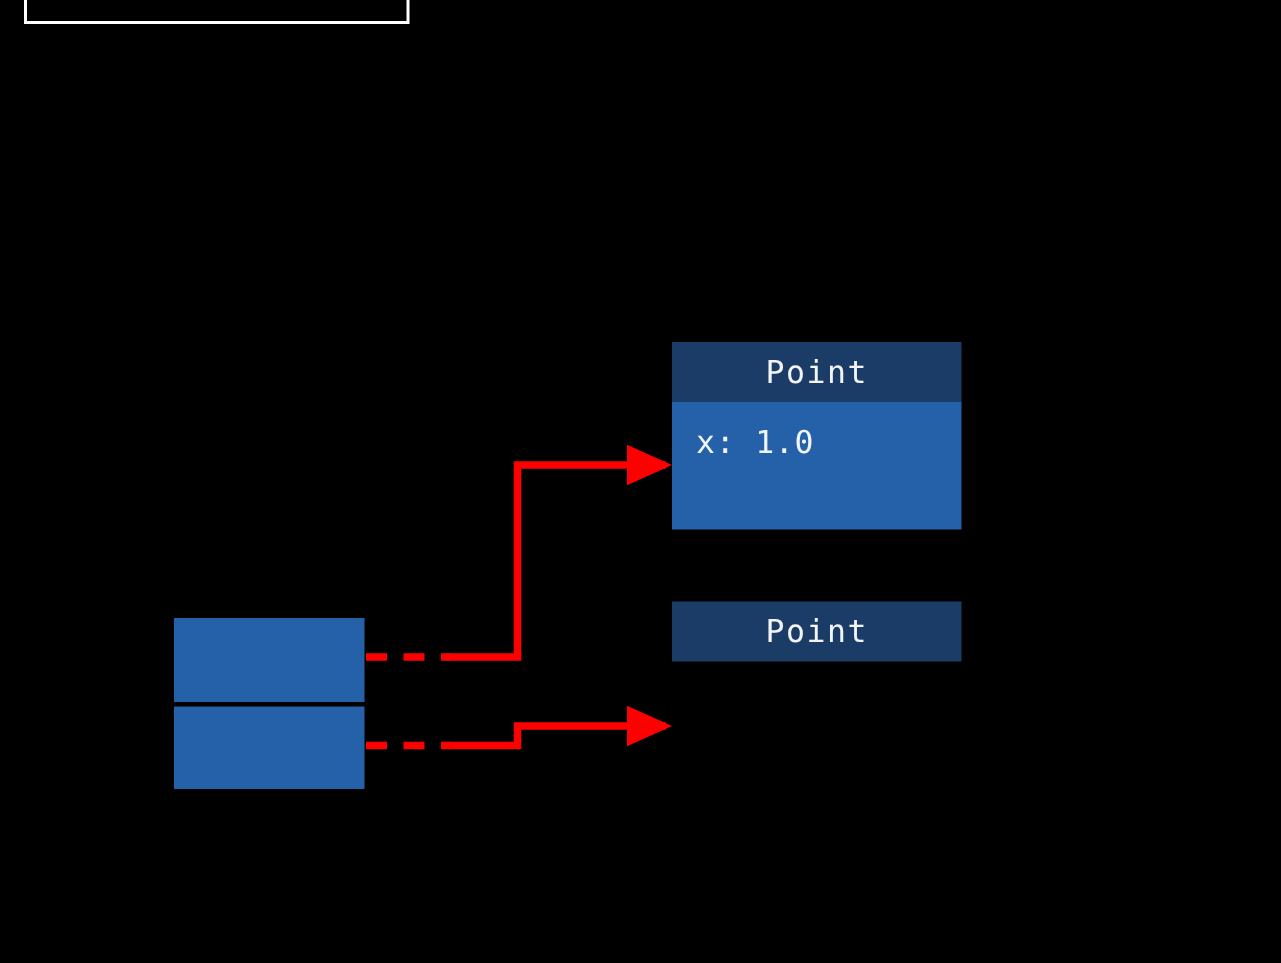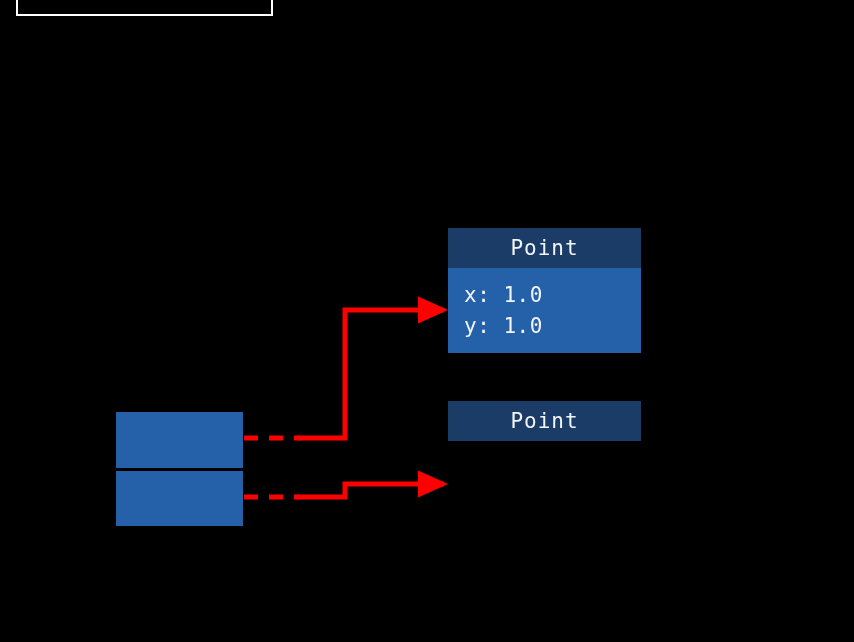--- a/index.html
+++ b/index.html
@@ -91,21 +91,20 @@
   </div>
   <div class="cell-divider" style="left:116px; top:468px; width:127px; height:3px;"></div>
   <div class="container-cell" style="left:116px; top:471px; width:127px; height:55px;">
     <span></span>
   </div>
 
   <div class="obj-box" style="left:448px; top:228px; width:193px; height:125px;">
     <div class="obj-header">Point</div>
     <div class="obj-body" style="height:85px;">
       <div class="obj-field">x: 1.0</div>
-      <div class="obj-field">y: 1.0</div>
     </div>
   </div>
 
   <div class="obj-box" style="left:448px; top:401px; width:193px; height:125px;">
     <div class="obj-header">Point</div>
   </div>
 
   <svg class="arrow-svg" viewBox="0 0 854 642" xmlns="http://www.w3.org/2000/svg">
     <defs>
       <marker id="redhead" markerWidth="7" markerHeight="7" refX="5.2" refY="3" orient="auto" markerUnits="strokeWidth">

